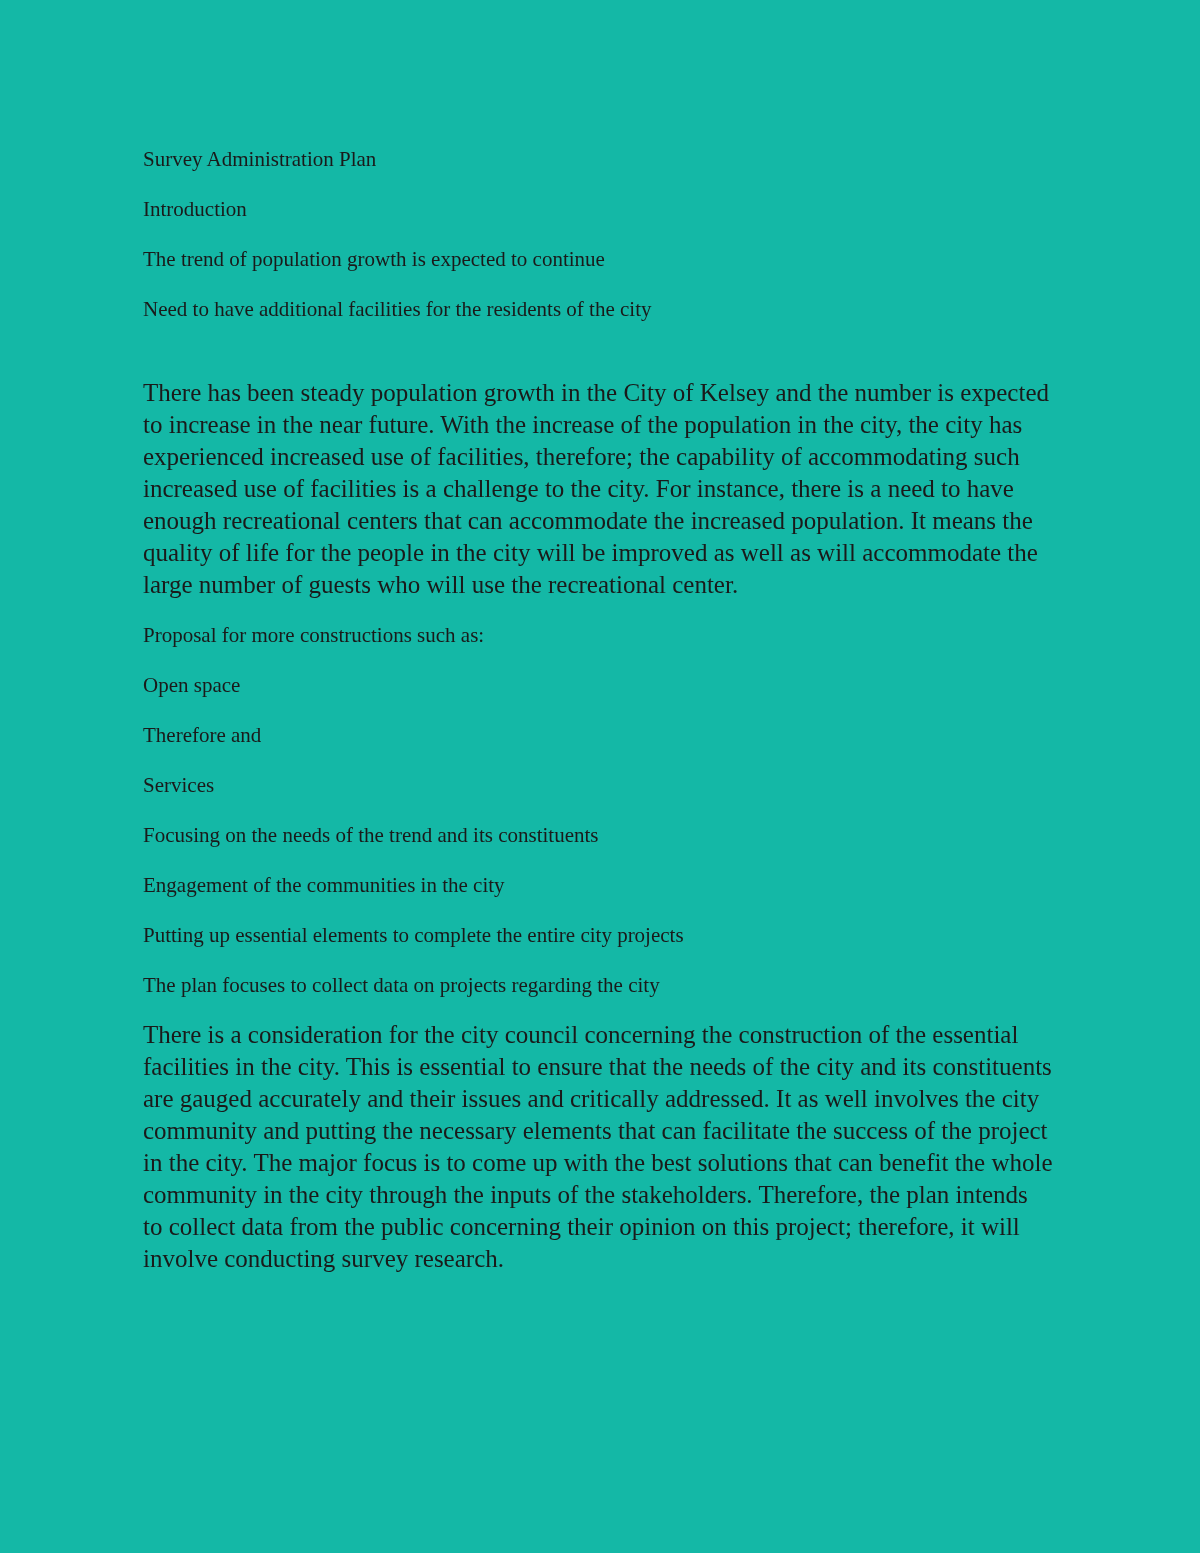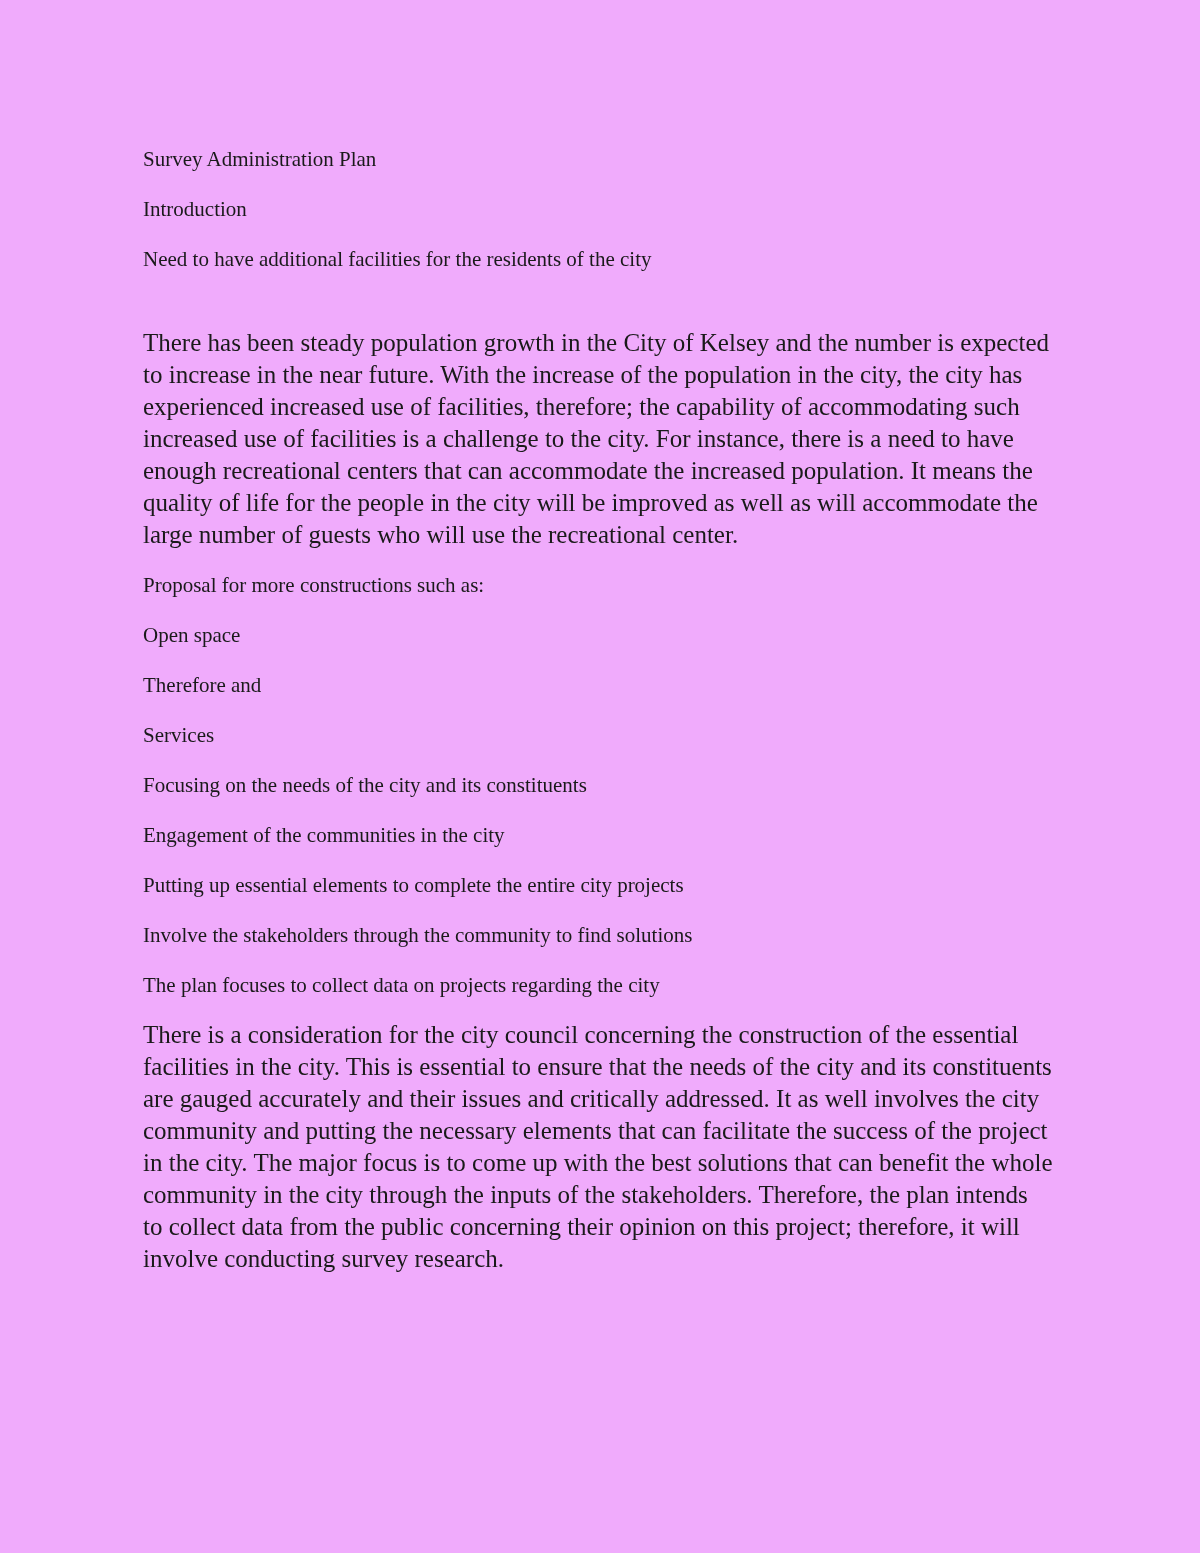--- a/index.html
+++ b/index.html
@@ -11,21 +11,21 @@
     width: 1200px;
     height: 1553px;
     font-family: "Liberation Serif", "DejaVu Serif", serif;
     color: #1a1a1a;
     overflow: hidden;
   }
   .page {
     box-sizing: border-box;
     width: 1200px;
     height: 1553px;
-    background: #f0abfc;
+    background: #14b8a6;
     padding: 143px 95px 0 143px;
   }
   .content {
     width: 910px;
   }
   .line {
     font-size: 21px;
     line-height: 32px;
     margin: 0 0 18px 0;
     white-space: nowrap;
@@ -40,26 +40,26 @@
     margin-top: 52px;
   }
 </style>
 </head>
 <body>
 
 <div class="page">
   <div class="content">
     <p class="line">Survey Administration Plan</p>
     <p class="line">Introduction</p>
+    <p class="line">The trend of population growth is expected to continue</p>
     <p class="line">Need to have additional facilities for the residents of the city</p>
     <p class="para gap-top">There has been steady population growth in the City of Kelsey and the number is expected to increase in the near future. With the increase of the population in the city, the city has experienced increased use of facilities, therefore; the capability of accommodating such increased use of facilities is a challenge to the city. For instance, there is a need to have enough recreational centers that can accommodate the increased population. It means the quality of life for the people in the city will be improved as well as will accommodate the large number of guests who will use the recreational center.</p>
     <p class="line">Proposal for more constructions such as:</p>
     <p class="line">Open space</p>
     <p class="line">Therefore and</p>
     <p class="line">Services</p>
-    <p class="line">Focusing on the needs of the city and its constituents</p>
+    <p class="line">Focusing on the needs of the trend and its constituents</p>
     <p class="line">Engagement of the communities in the city</p>
     <p class="line">Putting up essential elements to complete the entire city projects</p>
-    <p class="line">Involve the stakeholders through the community to find solutions</p>
     <p class="line">The plan focuses to collect data on projects regarding the city</p>
     <p class="para">There is a consideration for the city council concerning the construction of the essential facilities in the city. This is essential to ensure that the needs of the city and its constituents are gauged accurately and their issues and critically addressed. It as well involves the city community and putting the necessary elements that can facilitate the success of the project in the city. The major focus is to come up with the best solutions that can benefit the whole community in the city through the inputs of the stakeholders. Therefore, the plan intends to collect data from the public concerning their opinion on this project; therefore, it will involve conducting survey research.</p>
   </div>
 </div>
 
 </body></html>

